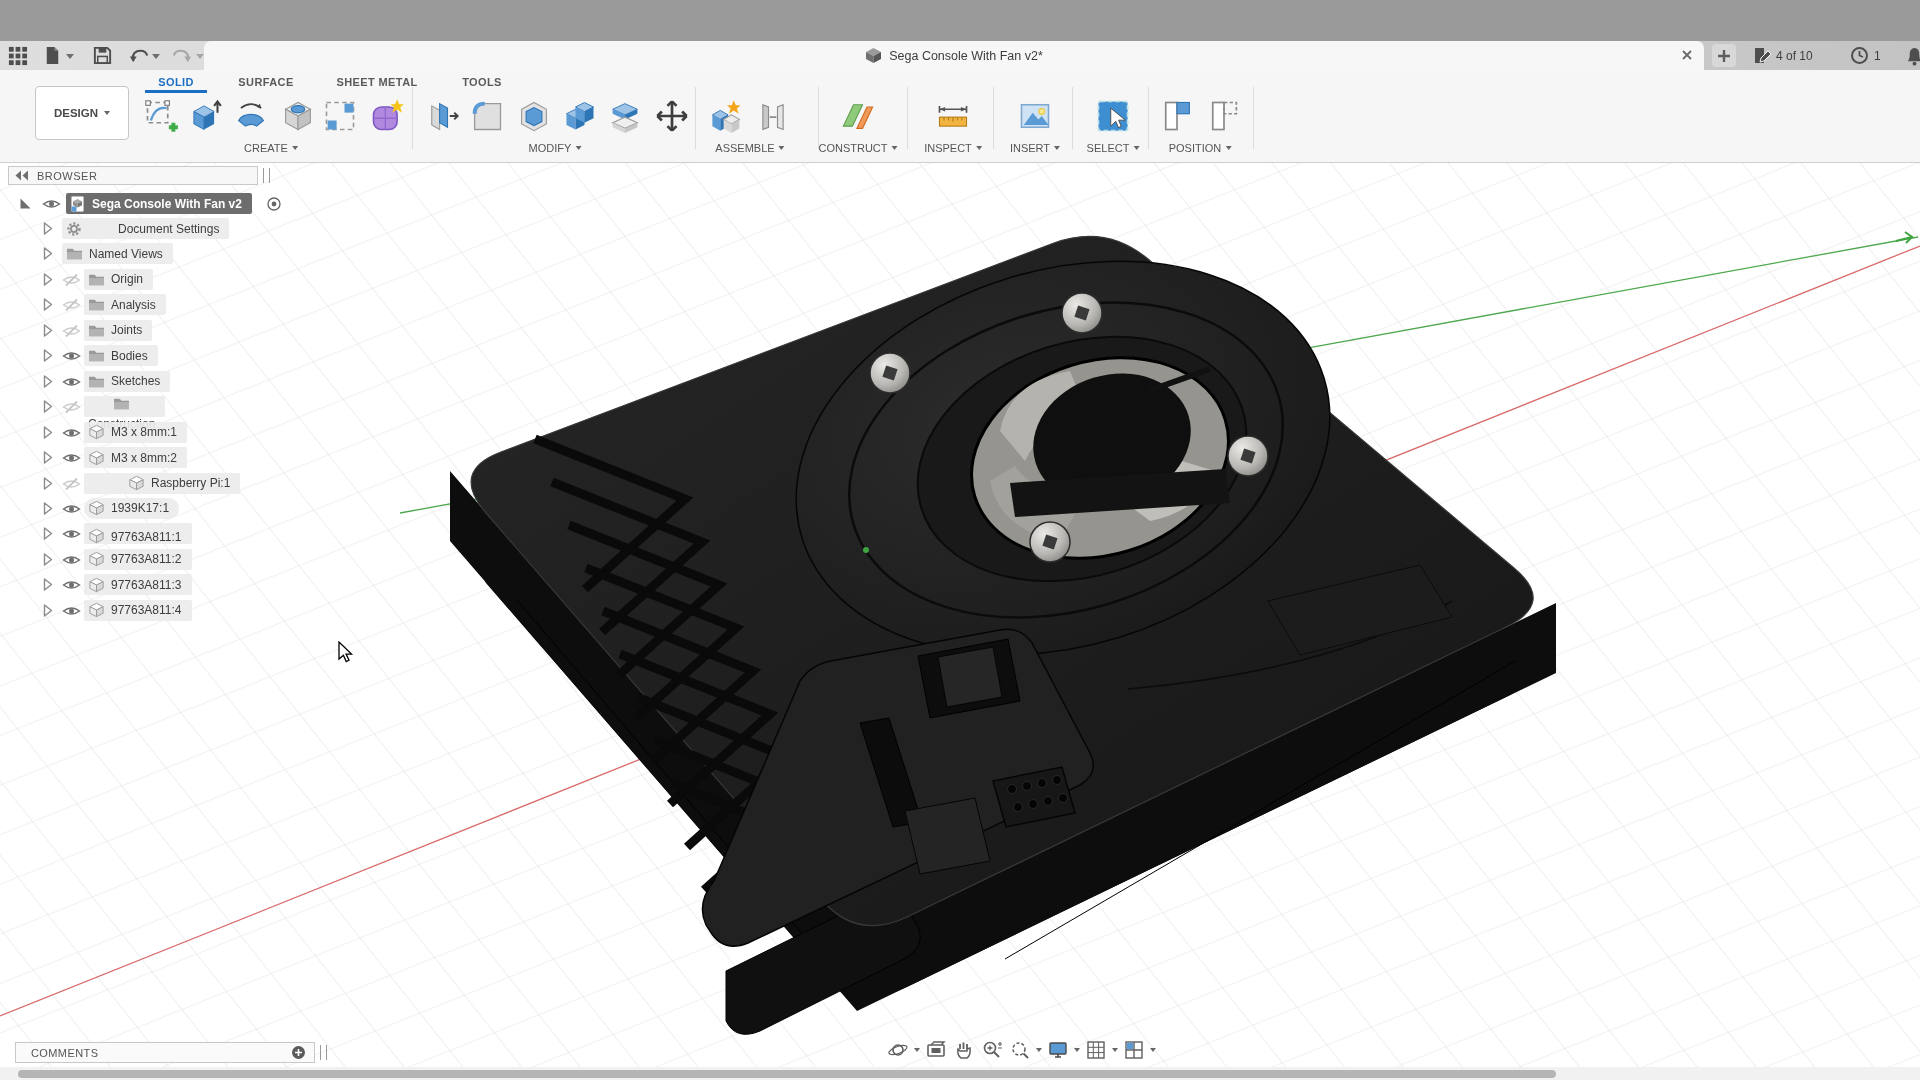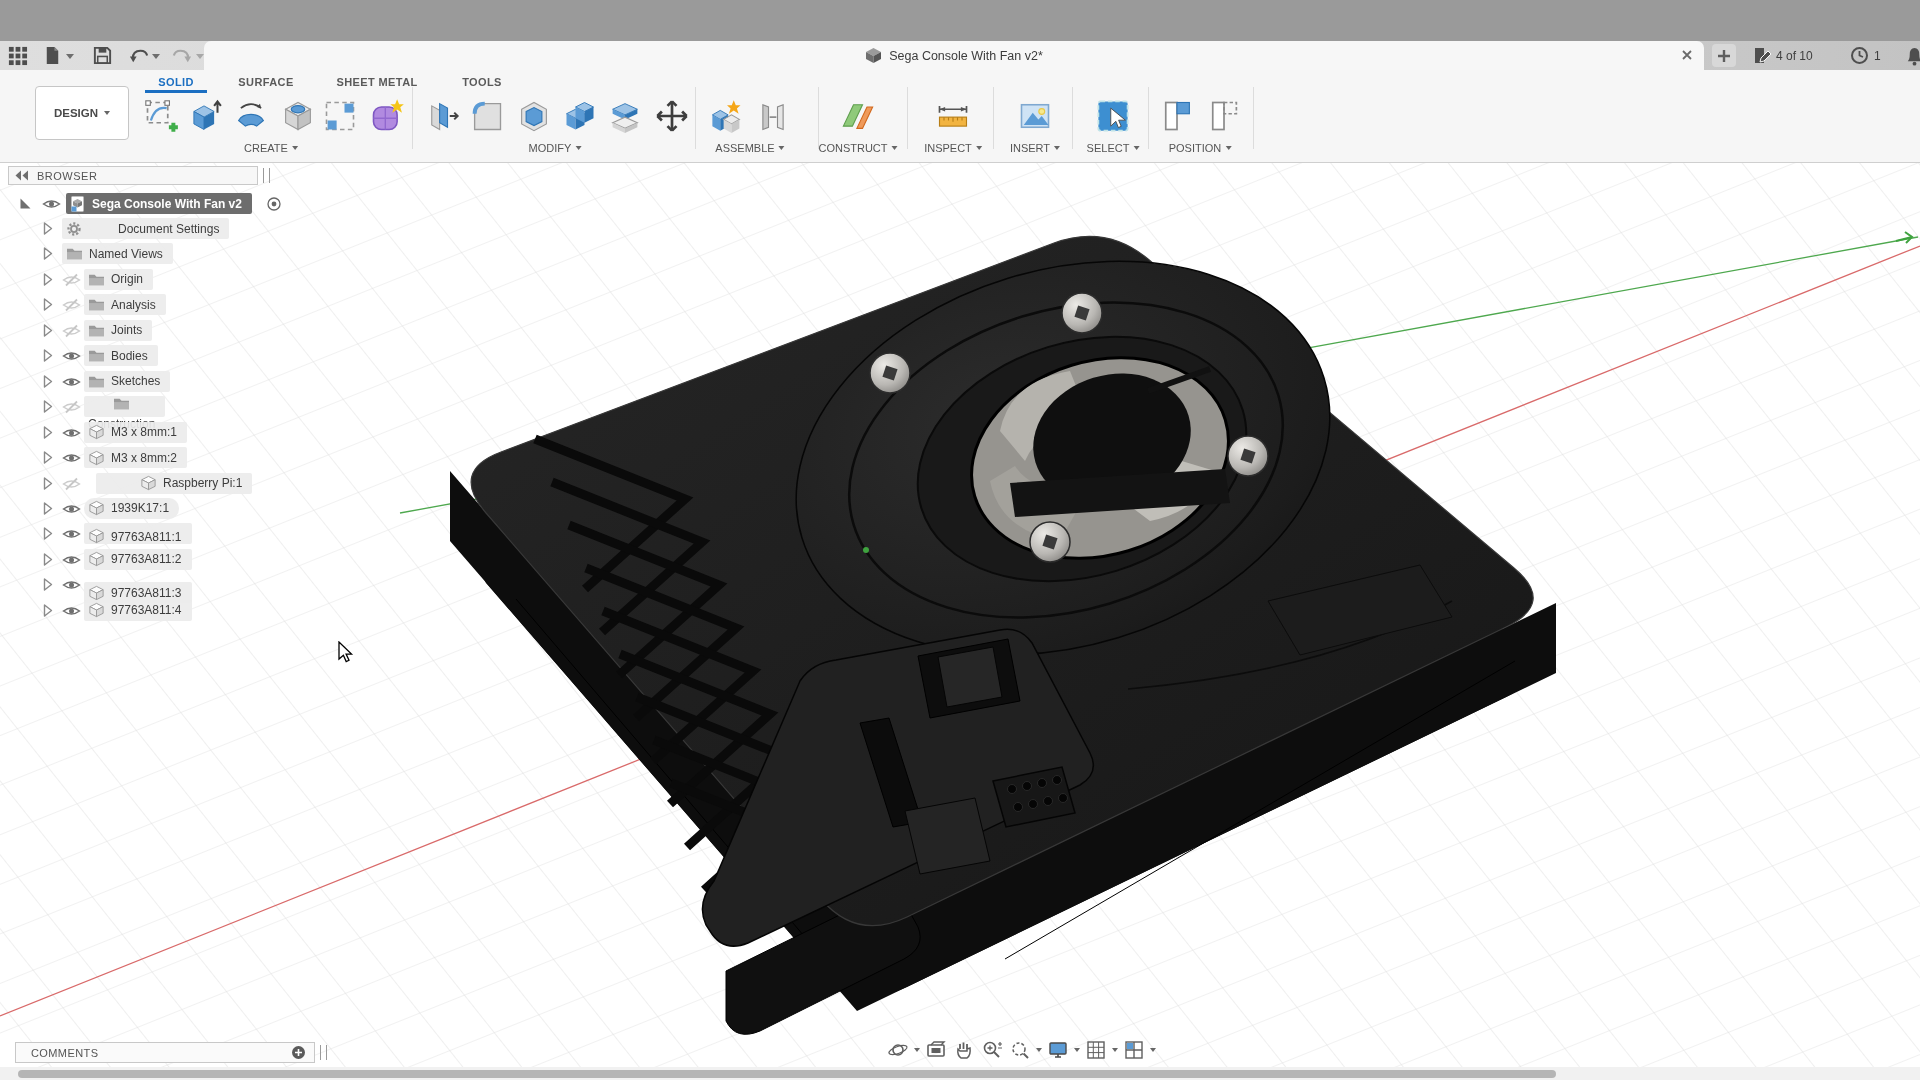--- a/index.html
+++ b/index.html
@@ -715,21 +715,21 @@
           <svg viewBox="0 0 15 15">
             <polygon points="4.5,2 11.5,7.5 4.5,13" fill="none" stroke="#8a8a8a" stroke-width="1.4" stroke-linejoin="round"></polygon>
           </svg>
         </span>
         <span class="eye" style="position: absolute; left: 62px; top: 4px;">
           <svg viewBox="0 0 19 14">
             <path d="M1.5,7 Q9.5,1 17.5,7 Q9.5,13 1.5,7 Z" fill="none" stroke="#cccccc" stroke-width="1.5"></path>
             <path d="M4,12.5 L15,1.5" stroke="#c6c6c6" stroke-width="1.8"></path>
           </svg>
         </span>
-        <span class="bpill" style="position: absolute; left: 96px; top: 0px; padding-left: 44px;">
+        <span class="bpill" style="position: absolute; left: 84px; top: 0px; padding-left: 44px;">
           <span style="display: inline-flex;">
             <svg width="17" height="16" viewBox="0 0 18 16">
               <polygon points="9,1 16,4.5 9,8 2,4.5" fill="#fdfdfd" stroke="#9a9a9a"></polygon>
               <polygon points="2,4.5 9,8 9,15 2,11.5" fill="#ececec" stroke="#9a9a9a"></polygon>
               <polygon points="16,4.5 9,8 9,15 16,11.5" fill="#d9d9d9" stroke="#9a9a9a"></polygon>
             </svg>
           </span>
           <span>Raspberry Pi:1</span>
         </span>
       </div>
@@ -807,21 +807,21 @@
           <svg viewBox="0 0 15 15">
             <polygon points="4.5,2 11.5,7.5 4.5,13" fill="none" stroke="#8a8a8a" stroke-width="1.4" stroke-linejoin="round"></polygon>
           </svg>
         </span>
         <span class="eye" style="position: absolute; left: 62px; top: 4px;">
           <svg viewBox="0 0 19 14">
             <path d="M1.5,7 Q9.5,1 17.5,7 Q9.5,13 1.5,7 Z" fill="none" stroke="#6f6f6f" stroke-width="1.5"></path>
             <circle cx="9.5" cy="7" r="2.5" fill="#6f6f6f"></circle>
           </svg>
         </span>
-        <span class="bpill" style="position: absolute; left: 84px; top: 8px; text-align: right;">
+        <span class="bpill" style="position: absolute; left: 84px; top: 0px; text-align: right;">
           <span style="display: inline-flex;">
             <svg width="17" height="16" viewBox="0 0 18 16">
               <polygon points="9,1 16,4.5 9,8 2,4.5" fill="#fdfdfd" stroke="#9a9a9a"></polygon>
               <polygon points="2,4.5 9,8 9,15 2,11.5" fill="#ececec" stroke="#9a9a9a"></polygon>
               <polygon points="16,4.5 9,8 9,15 16,11.5" fill="#d9d9d9" stroke="#9a9a9a"></polygon>
             </svg>
           </span>
           <span>97763A811:3</span>
         </span>
       </div>

